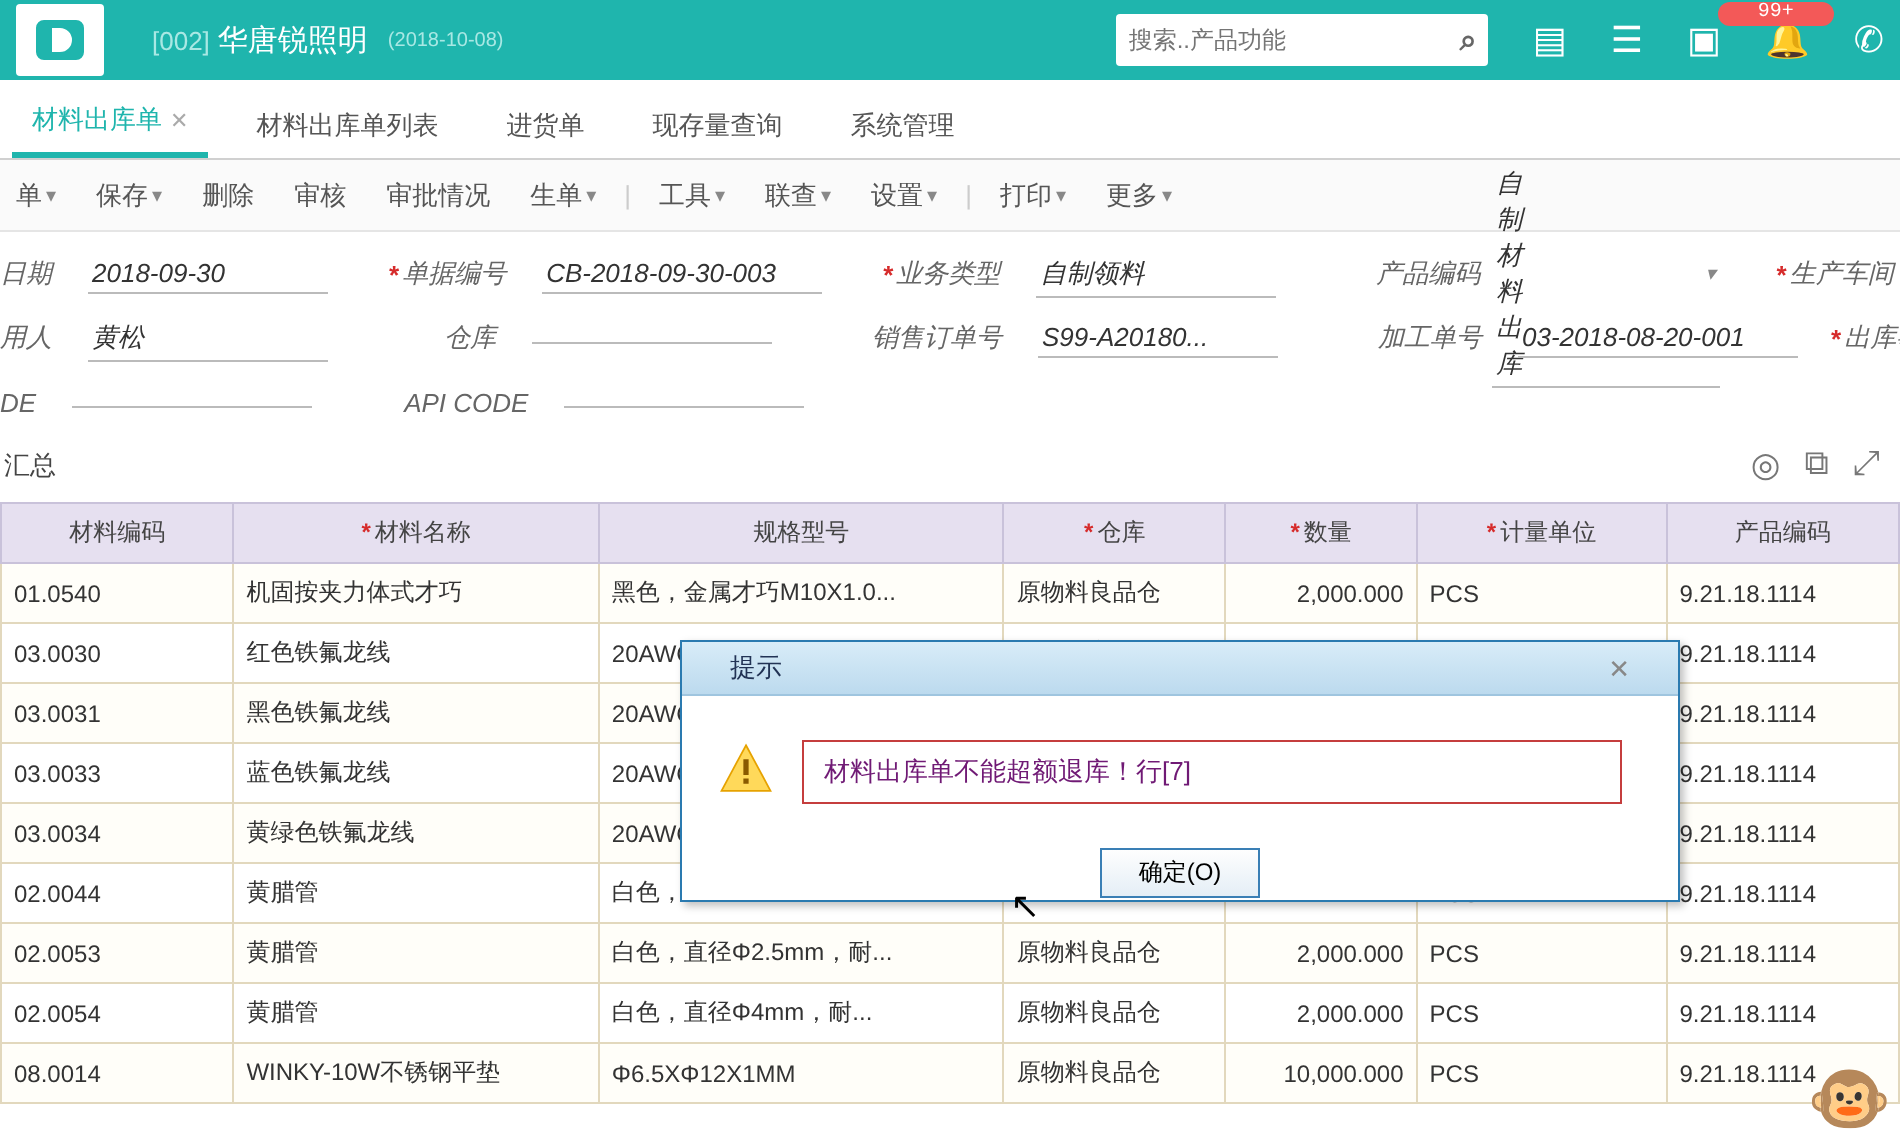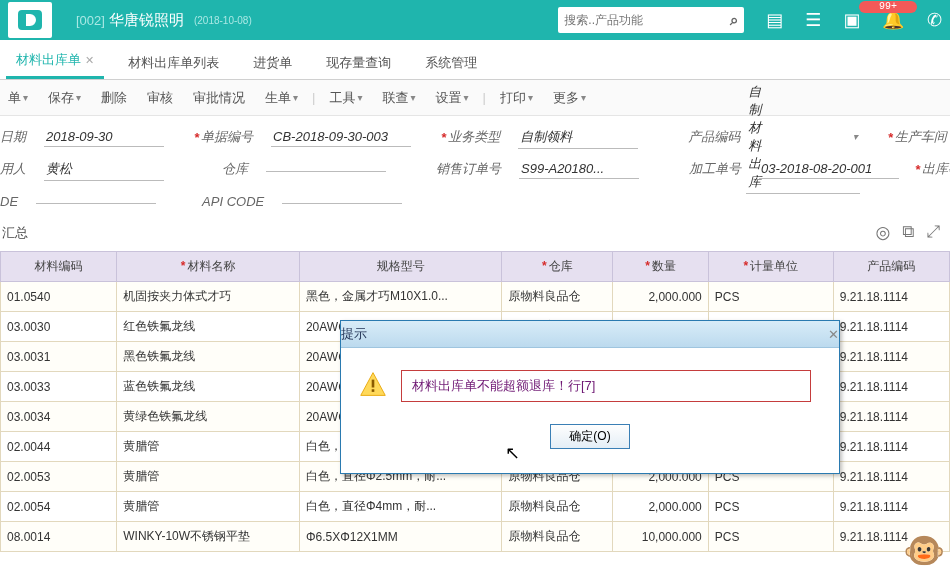--- a/index.html
+++ b/index.html
@@ -50,27 +50,27 @@
 .grid { width: 100%; border-collapse: collapse; font-size: 12px; }
 .grid th { background: #e6e0f0; border: 1px solid #c9c2da; padding: 6px 20px; color: #444; font-weight: normal; text-align: center; }
 .grid th .req { color: #d62b2b; }
 .grid td { border: 1px solid #e2d8bd; padding: 6px 6px; color: #333; background: #fffef9; }
 .grid tr.alt td { background: #fff; }
 .num { text-align: right; }
 
 
 .overlay { position: absolute; left: 340px; top: 320px; }
 .dialog { width: 500px; background: #fff; border: 1px solid #2a7ab0; box-shadow: 2px 2px 4px rgba(0,0,0,0.25); }
-.dialog-title { background: linear-gradient(#d8ecf8,#bcdaee); border-bottom: 1px solid #9fc5df; padding: 4px 0; display: flex; justify-content: space-between; align-items: center; font-size: 13px; color: #235; }
+.dialog-title { background: linear-gradient(#d8ecf8,#bcdaee); border-bottom: 1px solid #9fc5df; padding: 4px 24px; display: flex; justify-content: space-between; align-items: center; font-size: 13px; color: #235; }
 .dialog-title .close { color: #888; cursor: pointer; font-size: 13px; }
 .dialog-body { display: flex; gap: 14px; padding: 22px 18px 14px 18px; align-items: flex-start; }
 .warn-icon { width: 28px; height: 28px; }
 .warn-icon svg { width: 28px; height: 28px; }
 .dialog-msg { border: 1px solid #c53d3d; padding: 6px 10px; color: #701a75; font-size: 13px; flex: 1; margin-right: 10px; }
-.dialog-buttons { text-align: center; padding: 8px 0 24px 0; }
+.dialog-buttons { text-align: center; padding: 8px 0 1px 0; }
 .ok-btn { border: 1px solid #3a7fb5; background: linear-gradient(#fefefe,#e4eef6); padding: 3px 18px; font-size: 12px; cursor: pointer; }
 .cursor { position: absolute; left: 505px; top: 442px; font-size: 18px; color: #000; pointer-events: none; z-index: 999; }
 .monkey { position:absolute; right:4px; bottom:4px; font-size:34px; }
 </style>
 </head>
 <body>
 
 <div class="top-header">
   <div class="logo">
     <svg width="28" height="24" viewBox="0 0 28 24">

